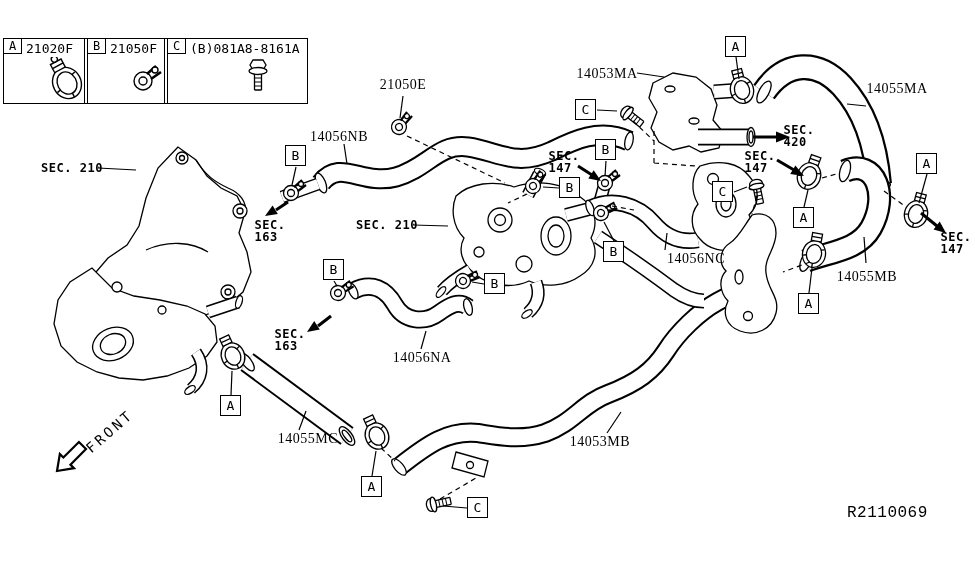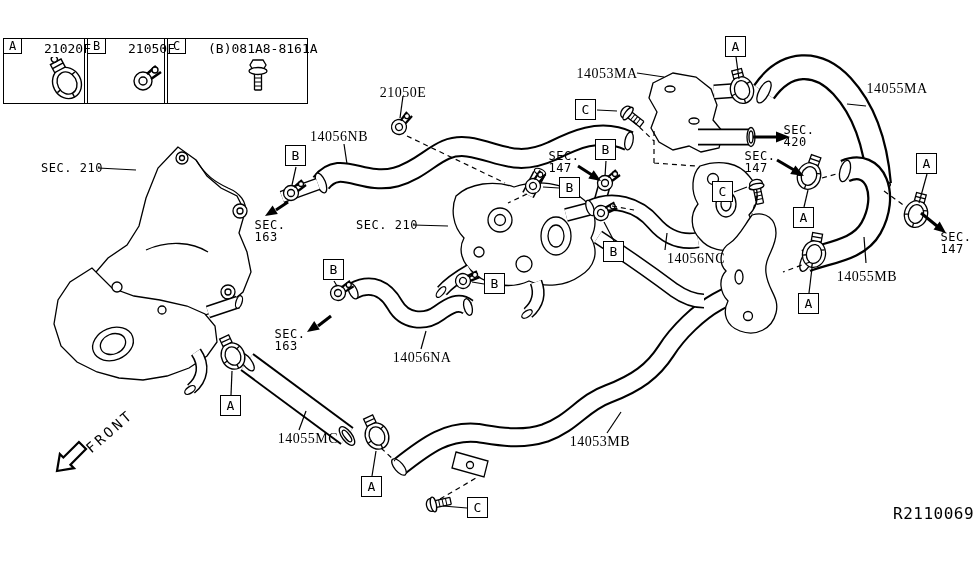--- a/index.html
+++ b/index.html
@@ -3,38 +3,38 @@
 <meta charset="utf-8">
 <style>
   html,body{margin:0;padding:0;background:#fff;}
   .stage{position:relative;width:975px;height:566px;background:#ffffff;overflow:hidden;
          font-family:"DejaVu Sans Mono","Liberation Mono",monospace;color:#000;}
   .stage svg{position:absolute;left:0;top:0;}
   .lbl{position:absolute;transform:translate(-50%,-50%);font-size:14px;line-height:13px;
        white-space:nowrap;letter-spacing:0.5px;font-family:Liberation Serif, serif;}
   .sec{position:absolute;transform:translate(-50%,-50%);font-size:12px;line-height:12px;
        white-space:nowrap;text-align:left;letter-spacing:0.5px;}
-  .sec span{display:block;}
+  .sec span{display:block;font-weight:bold;}
   .callout{position:absolute;width:21px;height:21px;box-sizing:border-box;border:1.6px solid #000;
            background:#fff;display:flex;align-items:center;justify-content:center;
            font-size:13px;line-height:13px;z-index:5;}
   .legend{position:absolute;left:3px;top:38px;display:flex;border:1.6px solid #000;background:#fff;z-index:6;}
   .lcell{position:relative;height:64px;box-sizing:border-box;}
   .lcell.c-a{width:80px;}
   .lcell.c-b{width:80px;}
   .lcell.c-c{width:143px;}
   .lcell + .lcell{border-left:4px double #000;}
   .lkey{position:absolute;left:0;top:0;width:18px;height:15px;box-sizing:border-box;
         border-right:1.6px solid #000;border-bottom:1.6px solid #000;
         display:flex;align-items:center;justify-content:center;font-size:12px;}
-  .lcode{position:absolute;left:22px;top:2px;font-size:13px;white-space:nowrap;margin-left:18px;}
+  .lcode{position:absolute;left:22px;top:2px;font-size:13px;white-space:nowrap;}
   .licon{position:absolute;left:50%;top:18px;transform:translateX(-50%);}
   .front{position:absolute;left:88px;top:442px;font-size:14px;letter-spacing:3px;
          transform:rotate(-41deg);transform-origin:left center;white-space:nowrap;}
-  .code{position:absolute;left:893px;top:504px;font-size:16px;letter-spacing:0.5px;}
+  .code{position:absolute;left:847px;top:504px;font-size:16px;letter-spacing:0.5px;font-family:Liberation Mono, monospace;}
   .to{fill:none;stroke:#000;}
   .ti{fill:none;stroke:#fff;}
   .ln{fill:none;stroke:#000;stroke-width:1.2;}
   .dash{fill:none;stroke:#000;stroke-width:1.2;stroke-dasharray:5 4;}
   .wf{fill:#fff;stroke:#000;stroke-width:1.3;}
   .nf{fill:none;stroke:#000;stroke-width:1.3;}
 </style>
 </head>
 <body>
 
@@ -315,21 +315,21 @@
           <polygon points="15,3 25,3 28,8 25,13 15,13 12,8"></polygon>
           <ellipse cx="20" cy="14" rx="9" ry="3.5"></ellipse>
           <path d="M 16.5,17 L 16.5,33 M 23.5,17 L 23.5,33 M 16.5,33 L 23.5,33" fill="none"></path>
           <path d="M 16.5,21 L 23.5,21 M 16.5,25 L 23.5,25 M 16.5,29 L 23.5,29" fill="none" stroke-width="1"></path>
         </g>
       </svg>
     </div>
   </div>
 </div>
 
-<div class="lbl" style="left:403px;top:92px">21050E</div>
+<div class="lbl" style="left:403px;top:84px">21050E</div>
 <div class="lbl" style="left:339px;top:136px">14056NB</div>
 <div class="lbl" style="left:607px;top:73px">14053MA</div>
 <div class="lbl" style="left:897px;top:88px">14055MA</div>
 <div class="lbl" style="left:867px;top:276px">14055MB</div>
 <div class="lbl" style="left:696px;top:258px">14056NC</div>
 <div class="lbl" style="left:422px;top:357px">14056NA</div>
 <div class="lbl" style="left:308px;top:438px">14055MC</div>
 <div class="lbl" style="left:600px;top:441px">14053MB</div>
 
 <div class="sec" style="left:72px;top:168px">

